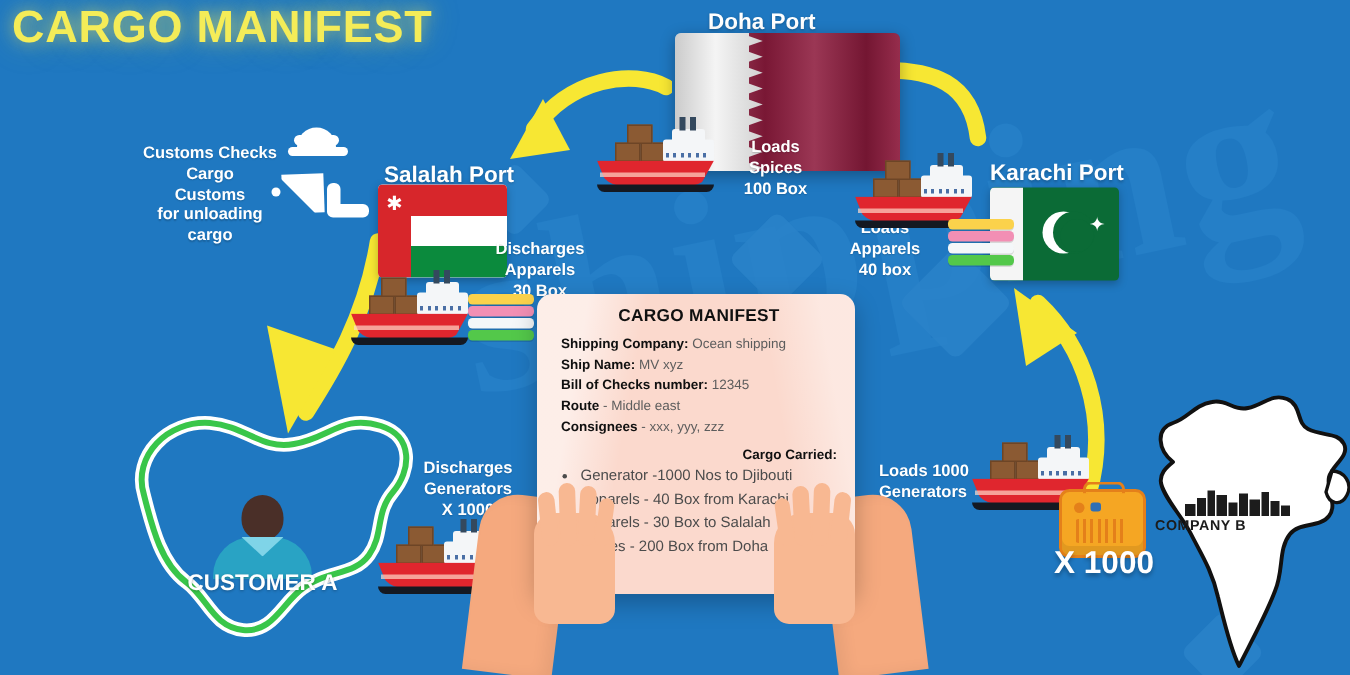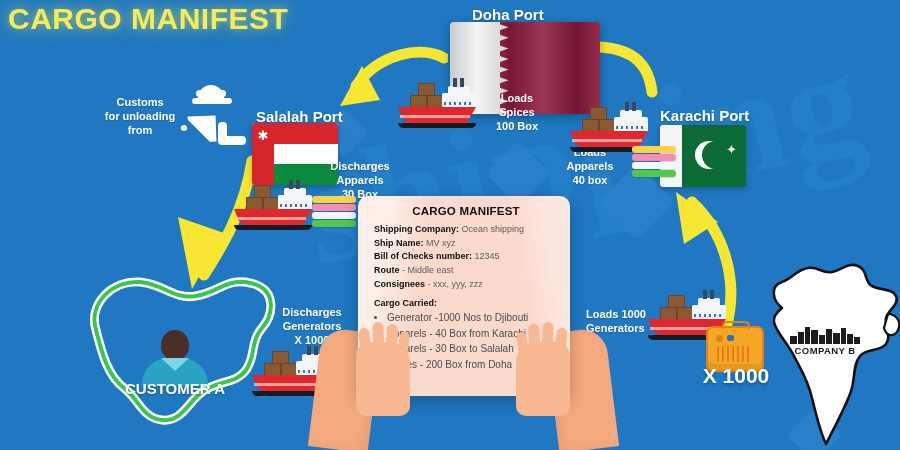--- a/index.html
+++ b/index.html
@@ -115,21 +115,21 @@
   
   .dj-map{position:absolute;left:78px;top:270px;width:230px;height:160px;}
   .customer-av{position:absolute;left:142px;top:330px;width:66px;height:56px;}
   .customer-av .head{position:absolute;left:19px;top:0;width:28px;height:30px;border-radius:50% 50% 45% 45%;background:#4a2f28;}
   .customer-av .body{position:absolute;left:0;top:28px;width:66px;height:28px;border-radius:26px 26px 0 0;background:#29a3c4;}
   .customer-av .collar{position:absolute;left:19px;top:28px;width:28px;height:13px;background:#7fd4e8;
       clip-path:polygon(0 0,100% 0,50% 100%);}
 
   
   .in-map{position:absolute;left:752px;top:252px;width:150px;height:198px;}
-  .company-b{position:absolute;left:770px;top:345px;width:110px;text-align:center;
+  .company-b{position:absolute;left:770px;top:345px;width:110px;text-align:left;
      font-size:9.5px;font-weight:bold;color:#1c1c1c;letter-spacing:.4px;}
   .skyline{position:absolute;left:790px;top:326px;width:70px;height:18px;}
 
   
   .generator{position:absolute;left:706px;top:326px;width:58px;height:46px;
      background:#f5a623;border:2px solid #e4801a;border-radius:7px;box-sizing:border-box;
      box-shadow:inset 0 -6px 0 rgba(0,0,0,.08);}
   .generator .grille{position:absolute;left:9px;top:18px;width:34px;height:16px;
      background:repeating-linear-gradient(90deg,#e4801a 0 2px,#f5a623 2px 5px);border-radius:2px;}
   .generator .knob{position:absolute;left:8px;top:7px;width:7px;height:7px;border-radius:50%;background:#e4801a;}
@@ -143,21 +143,21 @@
   .doc-wrap{position:absolute;left:358px;top:196px;width:212px;height:200px;}
   .doc{position:absolute;inset:0;background:#fbd9cd;
      border-radius:10px 10px 6px 6px;
      box-shadow:0 6px 16px rgba(0,0,0,.25);
      background-image:linear-gradient(100deg,rgba(255,255,255,.55) 0 14%,rgba(255,255,255,0) 30%),
                       linear-gradient(260deg,rgba(255,255,255,.4) 0 10%,rgba(255,255,255,0) 26%);}
   .doc-inner{position:absolute;left:16px;top:9px;right:12px;}
   .doc-title{text-align:center;font-size:11.5px;font-weight:bold;color:#101010;margin-bottom:6px;letter-spacing:.2px;}
   .doc-line{font-size:9px;color:#5d5d5d;line-height:1.52;}
   .doc-line b{color:#101010;}
-  .doc-sub{font-size:9px;font-weight:bold;color:#101010;margin-top:7px;}
+  .doc-sub{font-size:9px;font-weight:bold;color:#101010;margin-top:7px;text-align:right;}
   .doc-ul{margin:2px 0 0 0;padding-left:13px;}
   .doc-ul li{font-size:10px;color:#4b4b4b;line-height:1.55;}
 
   
   .hand{position:absolute;background:#f5a97e;}
   .hand-l{left:315px;top:330px;width:60px;height:120px;border-radius:26px 16px 0 0;
      transform:rotate(7deg);box-shadow:inset -6px 0 10px rgba(0,0,0,.06);}
   .hand-r{left:552px;top:330px;width:60px;height:120px;border-radius:16px 26px 0 0;
      transform:rotate(-7deg);box-shadow:inset 6px 0 10px rgba(0,0,0,.06);}
   .finger{position:absolute;background:#f8b892;border-radius:7px;}
@@ -191,22 +191,23 @@
     <path d="M104,6 C96,56 74,92 56,120" stroke="#f7e733" stroke-width="11" fill="none" stroke-linecap="round"></path>
     <path d="M30,62 L44,134 L76,78 Z" fill="#f7e733"></path>
   </svg>
 
   <svg class="arrow" style="left:648px;top:186px;" width="100" height="145" viewBox="0 0 100 145">
     <path d="M78,142 C92,92 74,44 44,16" stroke="#f7e733" stroke-width="11" fill="none" stroke-linecap="round"></path>
     <path d="M28,6 L36,58 L70,36 Z" fill="#f7e733"></path>
   </svg>
 
   <div class="lbl" style="left:92px;top:96px;width:96px;">
+    <div>Customs Checks Cargo</div>
     <div>Customs</div>
-    <div>for unloading from</div>
+    <div>for unloading cargo</div>
   </div>
   <svg class="officer" viewBox="0 0 72 68">
     <rect x="20" y="6" width="30" height="7" rx="3.5" fill="#fff"></rect>
     <path d="M22,14 a13,13 0 0 1 26,0 z" fill="#fff"></path>
     <rect x="16" y="14" width="40" height="6" rx="3" fill="#fff"></rect>
     <path d="M12,32 L40,32 L40,58 L12,58 Z" fill="#fff" transform="rotate(-2 26 45)"></path>
     <path d="M10,34 L36,60 L10,60 Z" fill="#1f78c1"></path>
     <rect x="42" y="38" width="9" height="22" rx="4" fill="#fff"></rect>
     <rect x="42" y="52" width="28" height="9" rx="4" fill="#fff"></rect>
     <circle cx="8" cy="44" r="3" fill="#fff"></circle>

